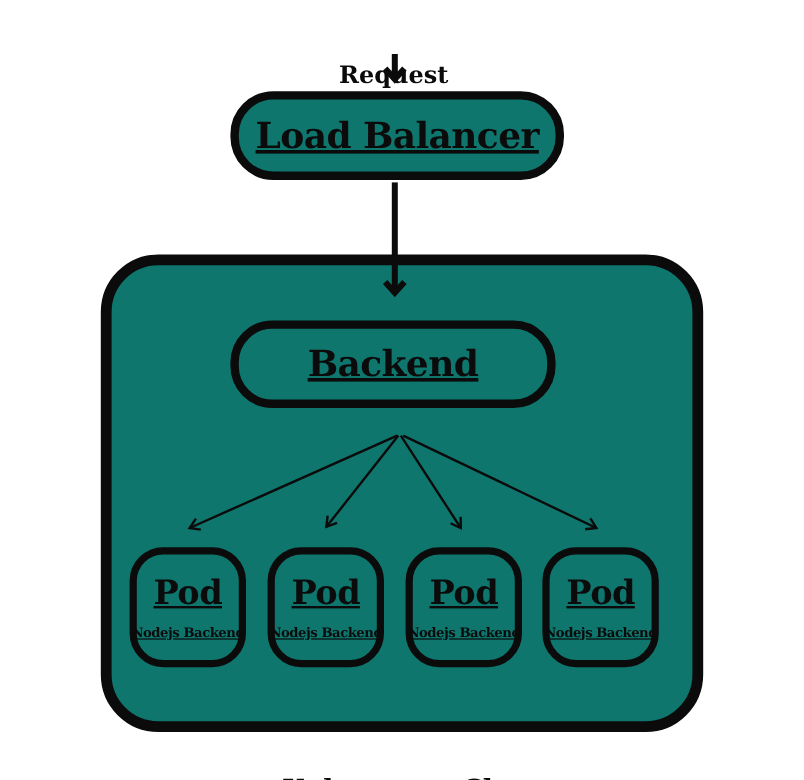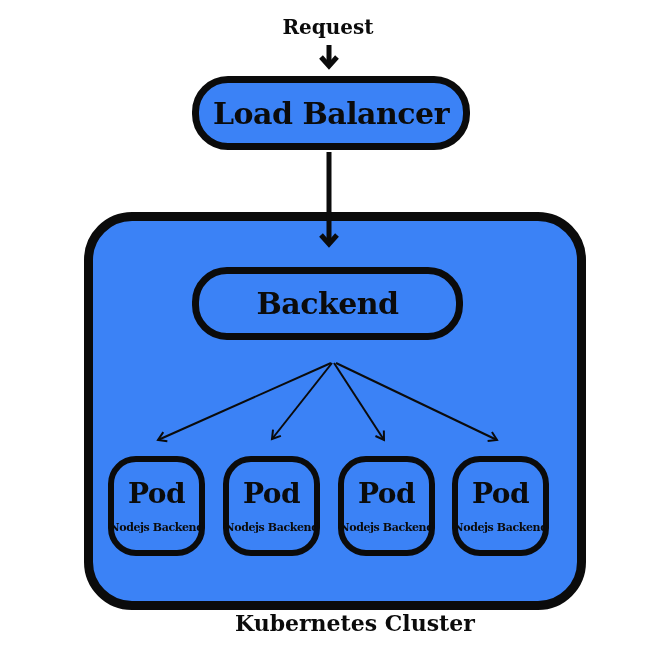--- a/index.html
+++ b/index.html
@@ -12,28 +12,30 @@
     color: #0b0b0b;
     overflow: hidden;
   }
   .label {
     position: absolute;
     font-weight: 700;
     text-align: center;
     white-space: nowrap;
     line-height: 1.15;
     z-index: 2;
+    margin-top: 35px;
   }
   .box {
     position: absolute;
-    background: #3b82f6;
+    background: #0f766e;
     border-style: solid;
     border-color: #0b0b0b;
     box-sizing: border-box;
     z-index: 1;
+    text-decoration: underline;
   }
   .pill {
     display: flex;
     align-items: center;
     justify-content: center;
     font-weight: 700;
   }
   .lb-box {
     left: 192px; top: 76px;
     width: 278px; height: 74px;

